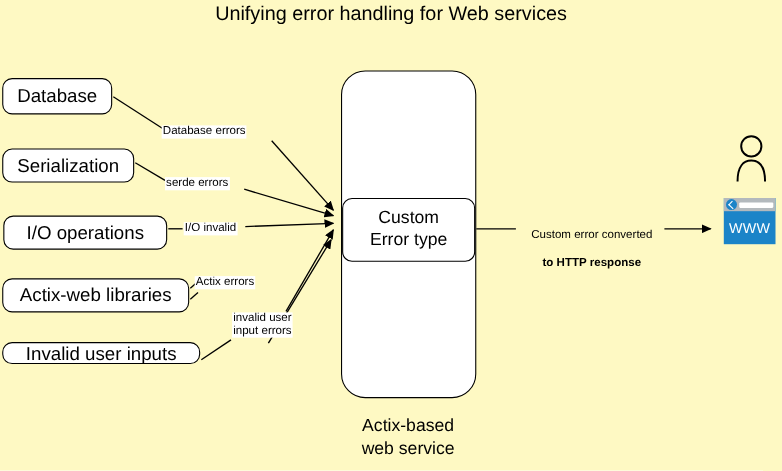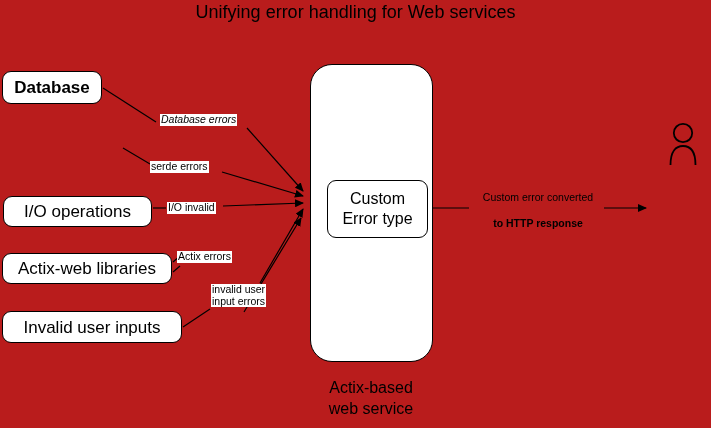--- a/index.html
+++ b/index.html
@@ -4,21 +4,21 @@
 <style>
   html, body {
     margin: 0;
     padding: 0;
     background: #ffffff;
   }
   #canvas {
     position: relative;
     width: 711px;
     height: 428px;
-    background: #b91c1c;
+    background: #fef9c3;
     overflow: hidden;
     font-family: "Liberation Sans", sans-serif;
     color: #000000;
   }
   #edges {
     position: absolute;
     left: 0;
     top: 0;
     width: 711px;
     height: 428px;
@@ -53,23 +53,23 @@
     top: 64px;
     width: 123px;
     height: 298px;
     box-sizing: border-box;
     border: 1.2px solid #000000;
     border-radius: 22px;
     background: #ffffff;
   }
   .inner-box {
     position: absolute;
-    left: 327px;
+    left: 311px;
     top: 180px;
-    width: 101px;
+    width: 121px;
     height: 58px;
     box-sizing: border-box;
     border: 1.3px solid #000000;
     border-radius: 9px;
     background: #ffffff;
     display: flex;
     flex-direction: column;
     align-items: center;
     justify-content: center;
     font-size: 16px;
@@ -93,20 +93,21 @@
     white-space: nowrap;
     background: #ffffff;
     padding: 0 1px;
   }
   .resp-label {
     position: absolute;
     font-size: 10.5px;
     line-height: 1.1;
     white-space: nowrap;
     text-align: center;
+    margin-top: 16px;
   }
   .person-icon {
     position: absolute;
     left: 666px;
     top: 122px;
     width: 34px;
     height: 44px;
   }
   .browser-icon {
     position: absolute;
@@ -194,34 +195,37 @@
       <path d="M260,283 L303,209" marker-end="url(#arrowhead)"></path>
 
       <path d="M183,327 L210,309"></path>
       <path d="M244,312 L301,218" marker-end="url(#arrowhead)"></path>
 
       <path d="M433,208 L469,208"></path>
       <path d="M604,208 L646,208" marker-end="url(#arrowhead)"></path>
     </g>
   </svg>
 
-  <div class="src-box" style="left:2px; top:71px; width:100px; height:33px;font-weight:bold;">
+  <div class="src-box" style="left:2px; top:71px; width:100px; height:33px;">
     <span>Database</span>
+  </div>
+  <div class="src-box" style="left:2px; top:135px; width:120px; height:31px;">
+    <span>Serialization</span>
   </div>
   <div class="src-box" style="left:3px; top:196px; width:149px; height:31px;">
     <span>I/O operations</span>
   </div>
   <div class="src-box" style="left:2px; top:253px; width:170px; height:31px;">
     <span>Actix-web libraries</span>
   </div>
-  <div class="src-box" style="left:2px; top:311px; width:180px; height:32px;">
+  <div class="src-box" style="left:2px; top:311px; width:180px; height:20px;">
     <span>Invalid user inputs</span>
   </div>
 
-  <div class="edge-label" style="left:160px; top:114px;font-style:italic;">Database errors</div>
+  <div class="edge-label" style="left:147px; top:114px;">Database errors</div>
   <div class="edge-label" style="left:150px; top:161px;">serde errors</div>
   <div class="edge-label" style="left:167px; top:202px;">I/O invalid</div>
   <div class="edge-label" style="left:177px; top:251px;">Actix errors</div>
   <div class="edge-label" style="left:211px; top:284px; text-align:center; white-space:pre;">invalid user
 input errors</div>
 
   <div class="service-container"></div>
 
   <div class="inner-box">
     <span>Custom</span>
@@ -234,14 +238,21 @@
   </div>
 
   <div class="resp-label" style="left:471px; top:192px; width:134px;">Custom error converted</div>
   <div class="resp-label" style="left:471px; top:218px; width:134px;font-weight:bold;">to HTTP response</div>
 
   <svg class="person-icon" viewBox="0 0 34 44">
     <circle cx="17" cy="11" r="9.2" fill="none" stroke="#000000" stroke-width="1.8"></circle>
     <path d="M4.5,43 C4.5,29 10,24 17,24 C24,24 29.5,29 29.5,43" fill="none" stroke="#000000" stroke-width="1.8"></path>
   </svg>
 
+  <div class="browser-icon">
+    <div class="browser-bar">
+      <div class="browser-back"></div>
+      <div class="browser-addr"></div>
+    </div>
+    <div class="browser-www">WWW</div>
+  </div>
 
 </div>
 
 </body></html>

